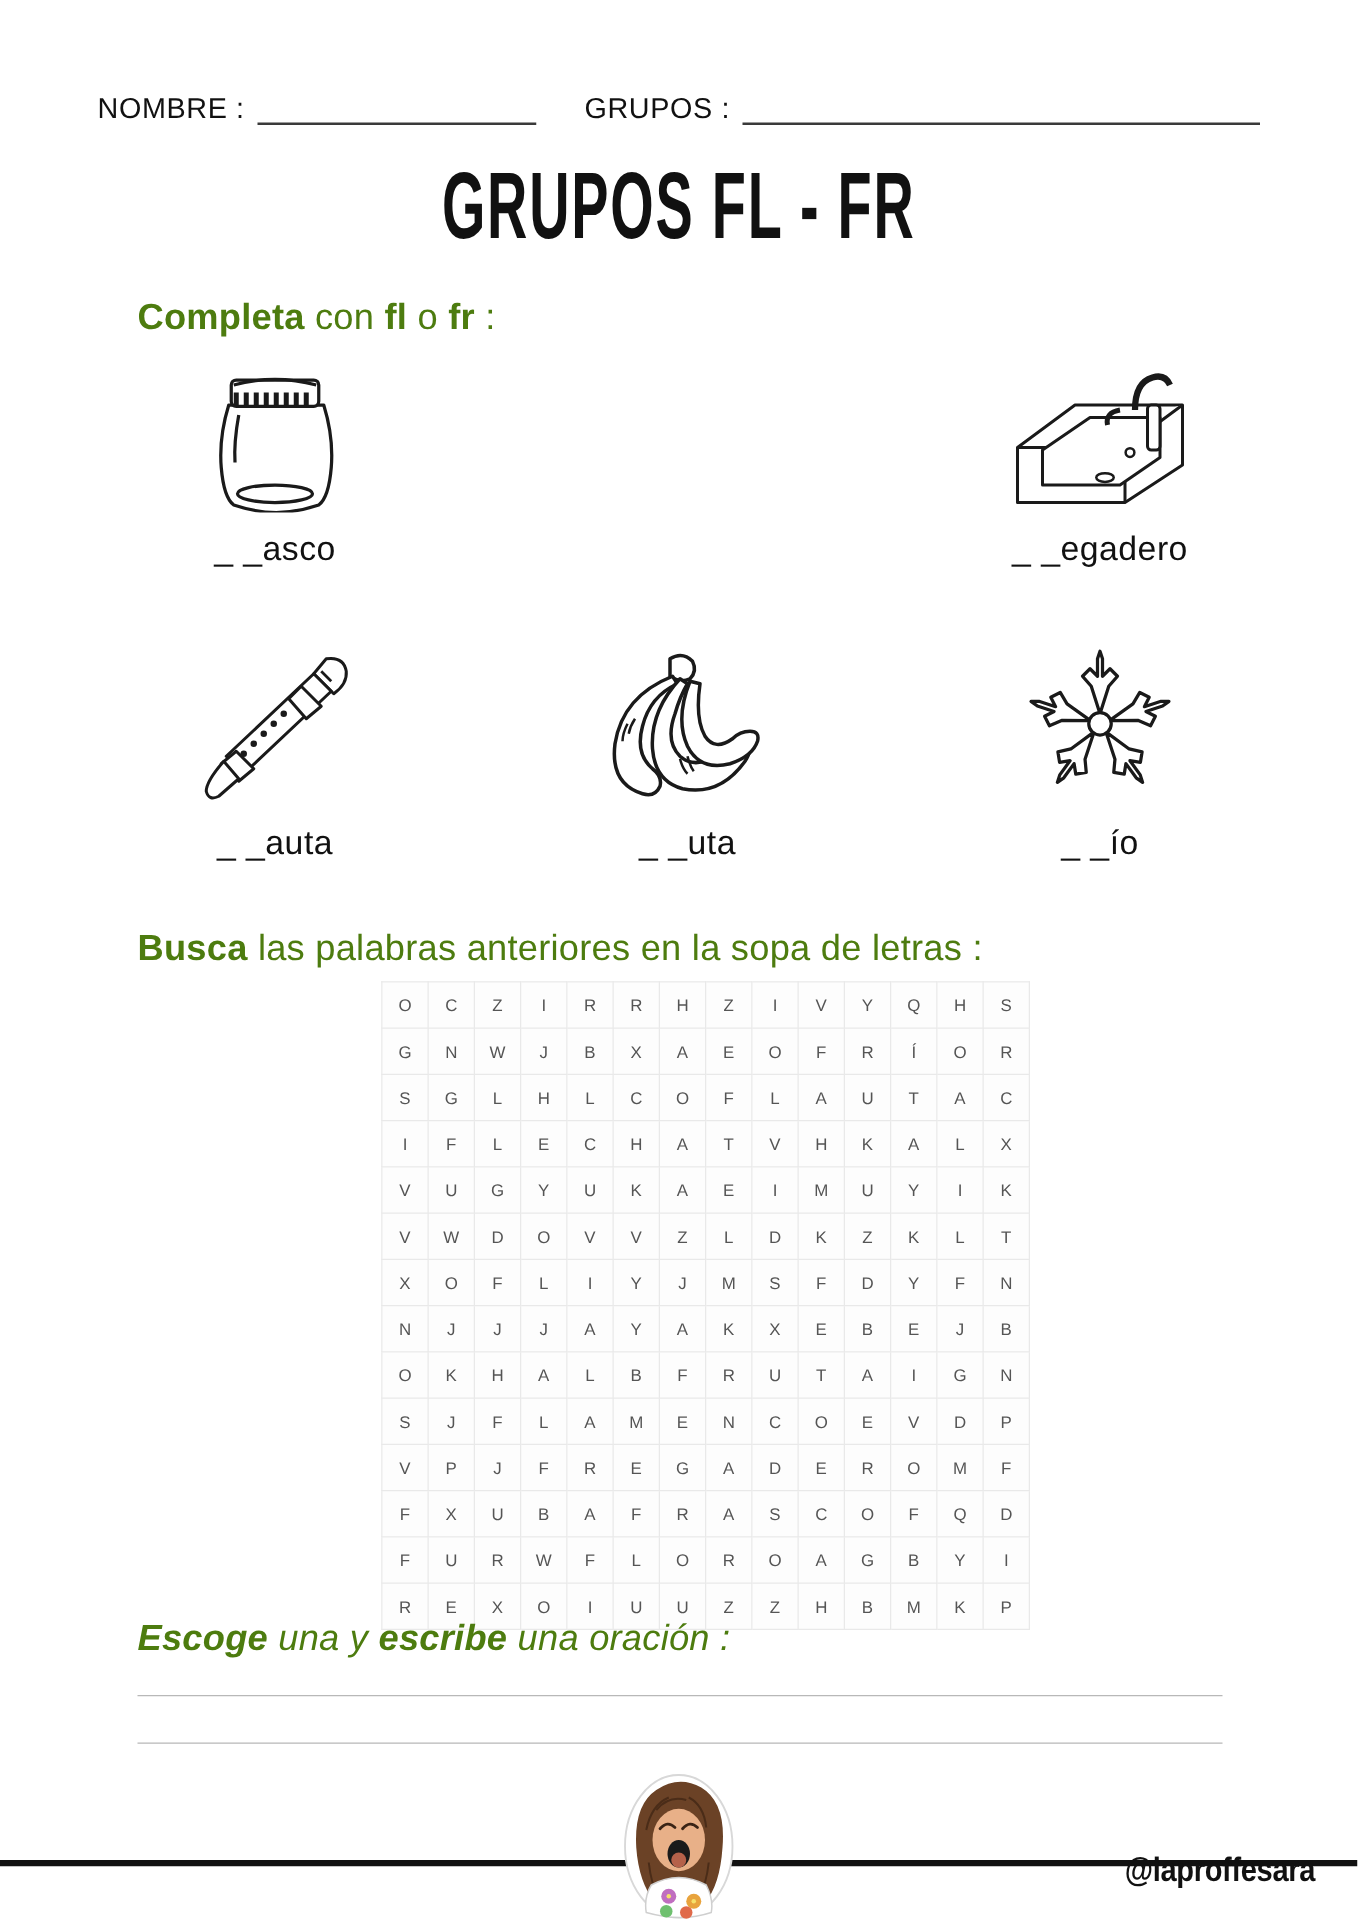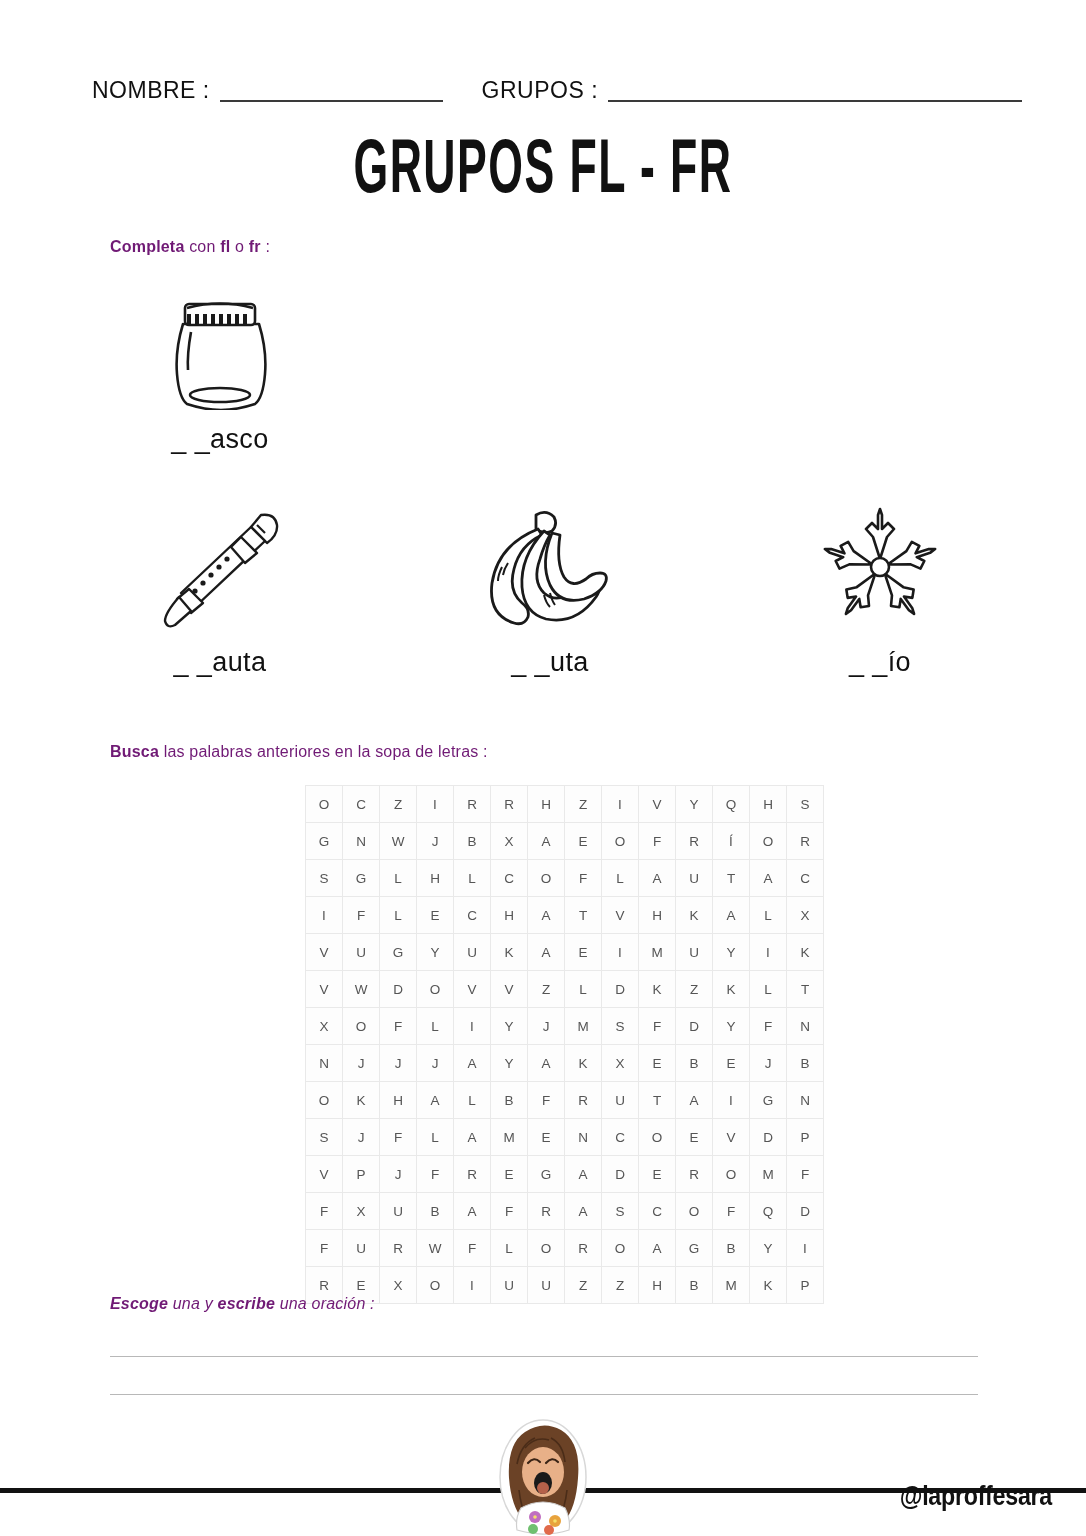--- a/index.html
+++ b/index.html
@@ -12,27 +12,26 @@
     height: 1536px;
     position: relative;
     overflow: hidden;
     font-family: "Liberation Sans", sans-serif;
     color: #1a1a1a;
   }
 
   
   .header-row {
     position: absolute;
-    top: 70px;
+    top: 60px;
     left: 78px;
     width: 930px;
     height: 40px;
     display: flex;
-    align-items: center;
-    margin-left: 14px;
+    align-items: flex-end;
   }
   .field-label {
     font-size: 23px;
     letter-spacing: 0.5px;
     color: #111;
     white-space: nowrap;
   }
   .rule {
     border-bottom: 2px solid #3a3a3a;
     height: 22px;
@@ -54,40 +53,40 @@
     color: #111;
     transform: scaleX(0.72) scaleY(1.22);
     transform-origin: center top;
     font-family: "Liberation Sans Narrow", "Liberation Sans", sans-serif;
   }
 
   
   .instruction {
     position: absolute;
     left: 110px;
-    font-size: 16px;
-    color: #701a75;
+    font-size: 29px;
+    color: #4d7c0f;
     letter-spacing: 0.2px;
   }
   .instruction b { font-weight: 700; }
   #ins-completa { top: 238px; }
   #ins-busca    { top: 723px; margin-top: 20px; }
   #ins-escoge   { top: 1295px; font-style: italic; }
 
   
   .pic-row {
     position: absolute;
     left: 120px;
     width: 860px;
     display: flex;
     justify-content: space-between;
     gap: 12px;
   }
   #row1 { top: 280px; }
-  #row2 { top: 493px; text-align: right; }
+  #row2 { top: 505px; text-align: right; }
 
   .pic-cell {
     width: 200px;
     display: flex;
     flex-direction: column;
     align-items: center;
   }
   .pic-art {
     height: 130px;
     display: flex;
@@ -199,20 +198,38 @@
             <rect x="66" y="30" width="4" height="10"></rect>
           <rect x="74" y="30" width="4" height="10"></rect>
             <rect x="82" y="30" width="4" height="10"></rect>
         </g>
       </svg>
     </div>
     <div class="pic-word">_ _asco</div>
   </div>
 
 
+  <div class="pic-cell">
+    <div class="pic-art">
+      <svg width="160" height="126" viewBox="0 0 160 126">
+        <g fill="#fff" stroke="#1a1a1a" stroke-width="2.4" stroke-linejoin="round">
+          <path d="M14 74 L60 40 L146 40 L146 88 L100 118 L14 118 Z"></path>
+          <path d="M14 74 L100 74 L146 40"></path>
+          <path d="M100 74 L100 118"></path>
+          <path d="M34 76 L72 50 L128 50 L128 82 L96 104 L34 104 Z"></path>
+          <path d="M108 44 q0 -22 14 -26 q10 -3 14 6" stroke-width="5" fill="none"></path>
+          <rect x="118" y="40" width="10" height="36" rx="3"></rect>
+          <path d="M96 44 q-12 2 -10 12" stroke-width="4" fill="none"></path>
+        </g>
+        <circle cx="104" cy="78" r="3.5" fill="none" stroke="#1a1a1a" stroke-width="2"></circle>
+        <ellipse cx="84" cy="98" rx="7" ry="3.5" fill="none" stroke="#1a1a1a" stroke-width="2"></ellipse>
+      </svg>
+    </div>
+    <div class="pic-word">_ _egadero</div>
+  </div>
 
 
 </div>
 
 <div class="pic-row" id="row2">
 
   <div class="pic-cell">
     <div class="pic-art">
       <svg width="150" height="136" viewBox="0 0 150 136">
         <g fill="#fff" stroke="#1a1a1a" stroke-width="2.4" stroke-linejoin="round">

